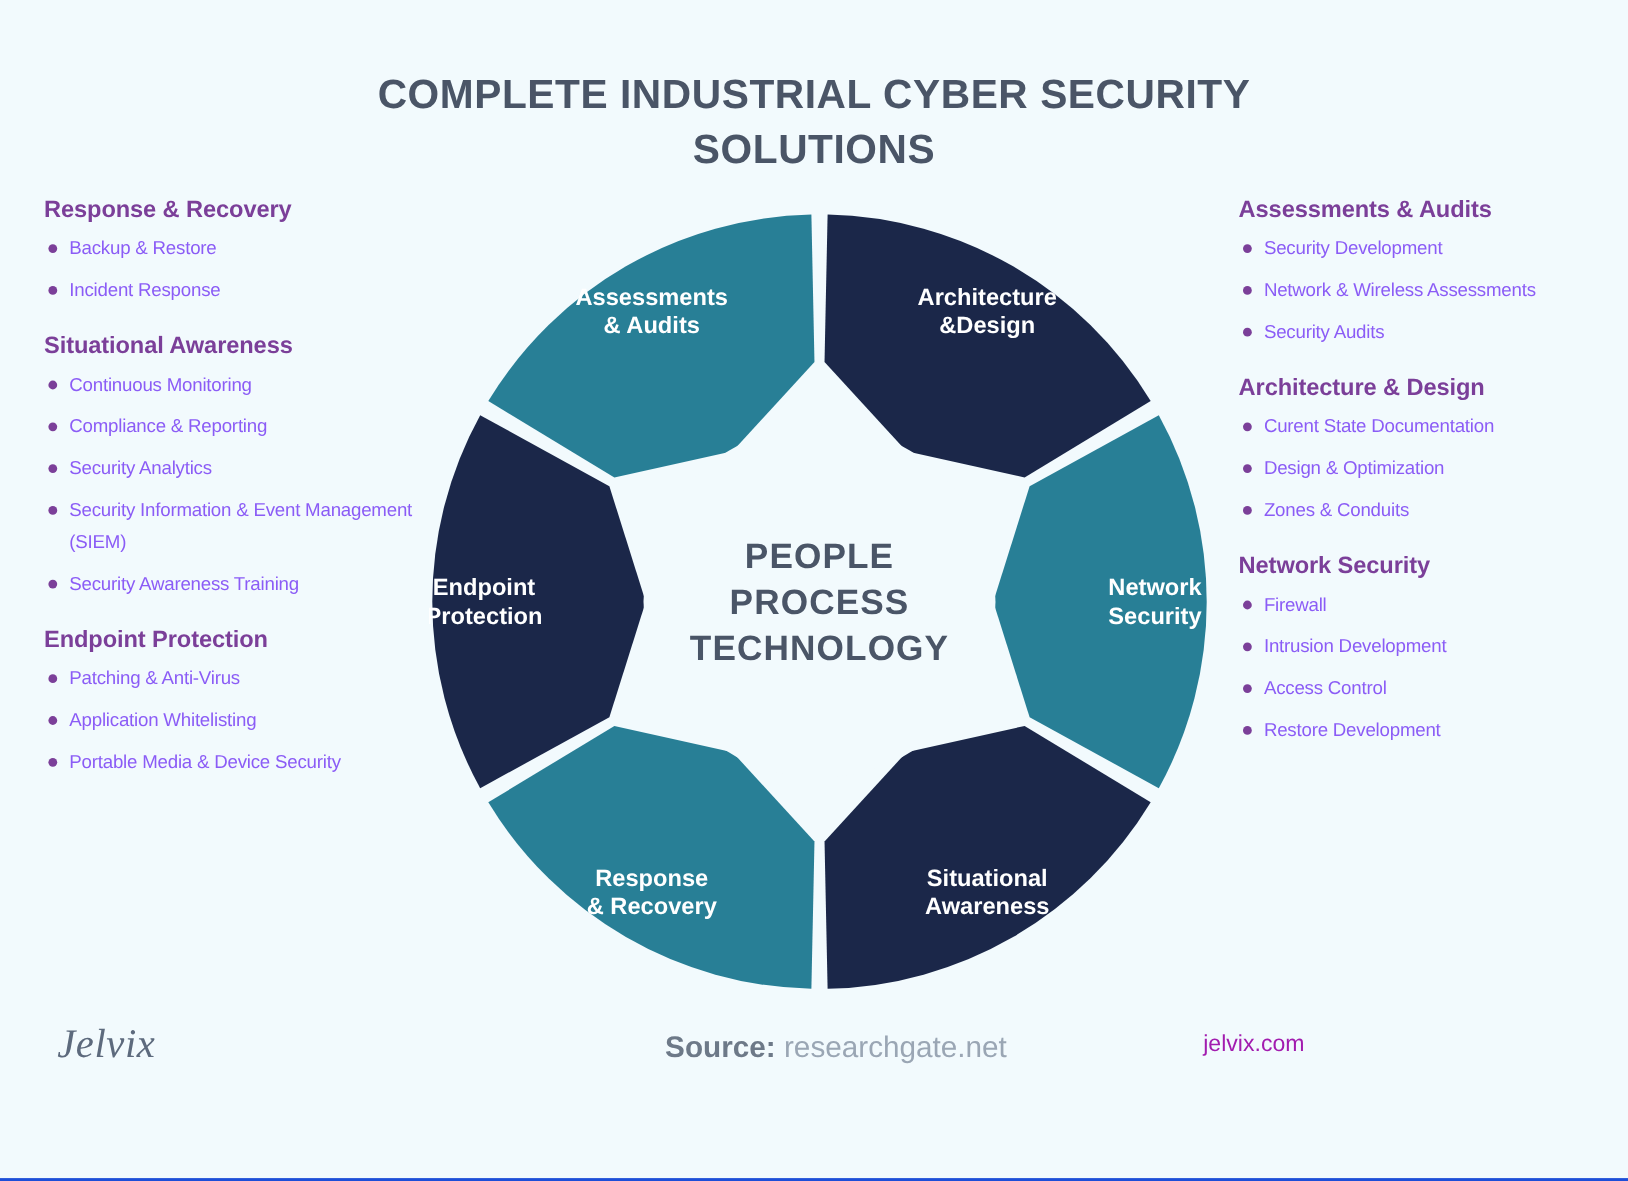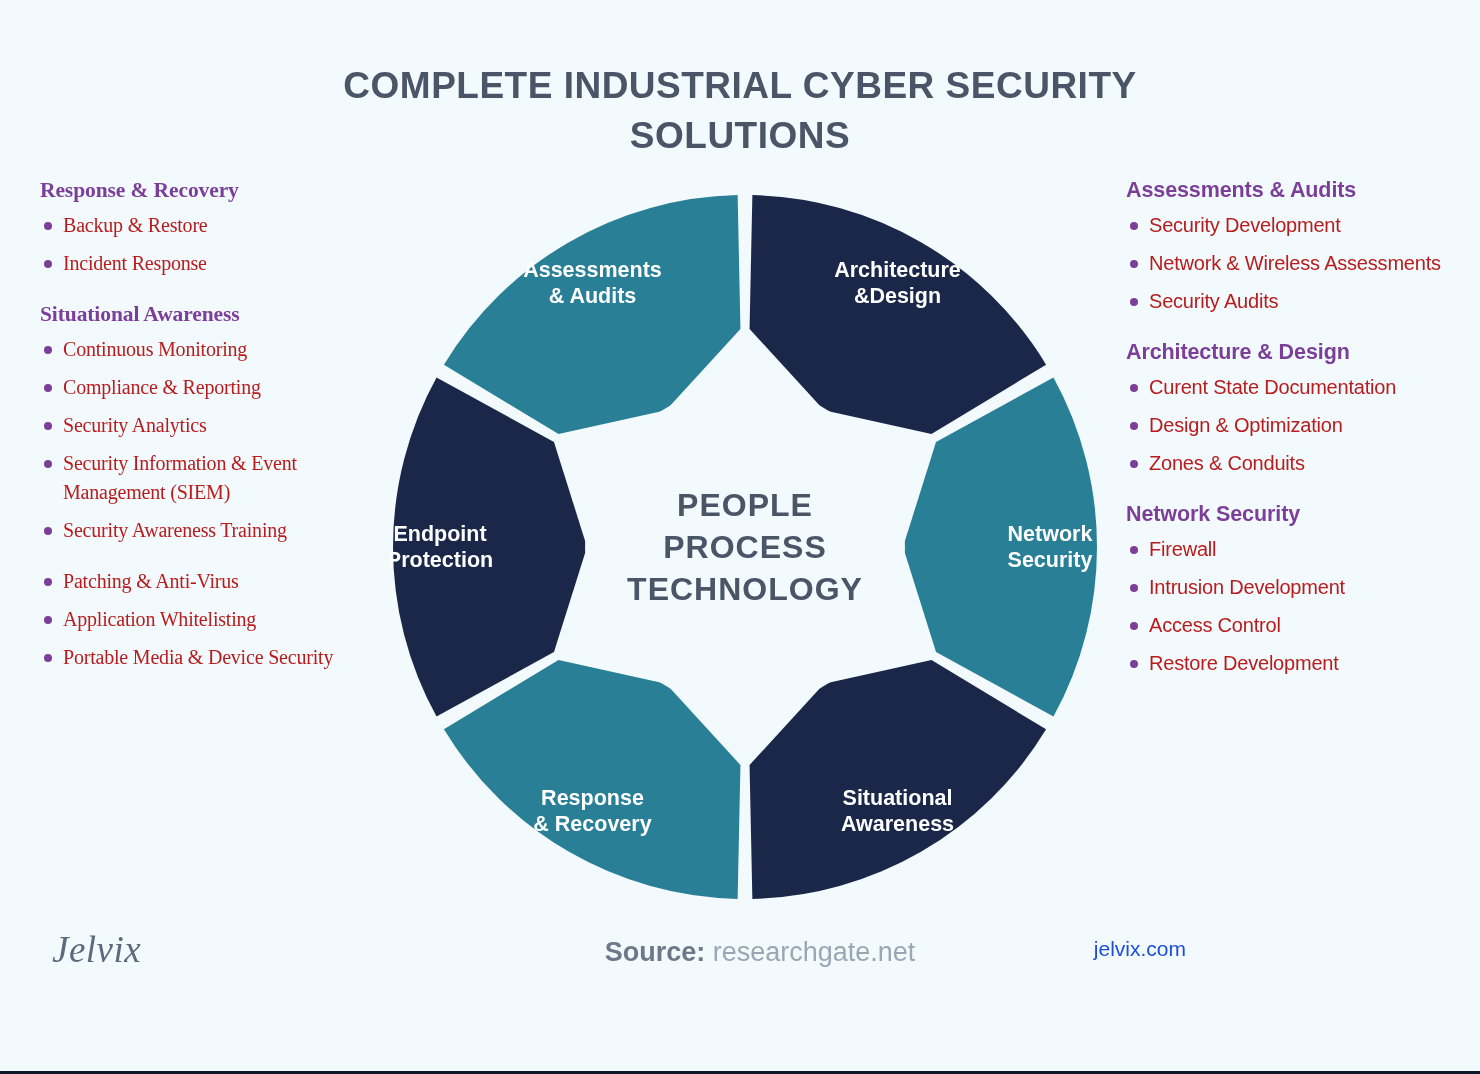--- a/index.html
+++ b/index.html
@@ -13,21 +13,21 @@
     background: #ffffff;
     font-family: "Liberation Sans", sans-serif;
     overflow: hidden;
   }
   #poster {
     position: relative;
     width: 1480px;
     height: 1074px;
     background: #f2fafd;
     box-sizing: border-box;
-    border-bottom: 3px solid #0f172a;
+    border-bottom: 3px solid #1d4ed8;
     overflow: hidden;
   }
 
   
   #page-title {
     position: absolute;
     left: 340px;
     top: 36px;
     width: 800px;
     text-align: center;
@@ -37,21 +37,21 @@
     letter-spacing: 0.5px;
     color: #4a5567;
     text-transform: uppercase;
   }
 
   
   .column {
     position: absolute;
     top: 176px;
   }
-  #left-column  { left: 40px;   width: 360px; font-family: Liberation Serif, serif; }
+  #left-column  { left: 40px;   width: 360px; }
   #right-column { left: 1126px; width: 350px; }
 
   .group { margin-bottom: 22px; }
   .group:last-child { margin-bottom: 0; }
 
   .group-heading {
     font-size: 21.5px;
     font-weight: bold;
     color: #7b3f99;
     line-height: 28px;
@@ -60,23 +60,23 @@
   }
 
   .bullet-list {
     list-style: none;
     margin: 0;
     padding: 0;
   }
   .bullet-item {
     position: relative;
     padding-left: 23px;
-    font-size: 20px;
+    font-size: 17px;
     line-height: 29px;
-    color: #b91c1c;
+    color: #8b5cf6;
     margin-bottom: 9px;
     letter-spacing: -0.2px;
   }
   .bullet-item:last-child { margin-bottom: 0; }
   .bullet-item .dot {
     position: absolute;
     left: 4px;
     top: 11px;
     width: 8px;
     height: 8px;
@@ -138,21 +138,21 @@
   }
   #source-credit .source-label {
     font-weight: bold;
     color: #6d7988;
   }
   #site-url {
     position: absolute;
     right: 42px;
     top: 9px;
     font-size: 21px;
-    color: #1d4ed8;
+    color: #a21caf;
     text-align: right;
   }
 </style>
 </head>
 <body>
 
 <div id="poster">
 
   <h1 id="page-title">COMPLETE INDUSTRIAL CYBER SECURITY SOLUTIONS</h1>
 
@@ -168,20 +168,21 @@
         <div class="group-heading">Situational Awareness</div>
         <ul class="bullet-list">
           <li class="bullet-item"><span class="dot"></span><span>Continuous Monitoring</span></li>
           <li class="bullet-item"><span class="dot"></span><span>Compliance &amp; Reporting</span></li>
           <li class="bullet-item"><span class="dot"></span><span>Security Analytics</span></li>
           <li class="bullet-item"><span class="dot"></span><span>Security Information &amp; Event Management (SIEM)</span></li>
           <li class="bullet-item"><span class="dot"></span><span>Security Awareness Training</span></li>
         </ul>
       </div>
       <div class="group">
+        <div class="group-heading">Endpoint Protection</div>
         <ul class="bullet-list">
           <li class="bullet-item"><span class="dot"></span><span>Patching &amp; Anti-Virus</span></li>
           <li class="bullet-item"><span class="dot"></span><span>Application Whitelisting</span></li>
           <li class="bullet-item"><span class="dot"></span><span>Portable Media &amp; Device Security</span></li>
         </ul>
       </div>
     </div>
 
   <div id="wheel">
     <svg id="wheel-svg" width="710" height="710" viewBox="0 0 710 710">

